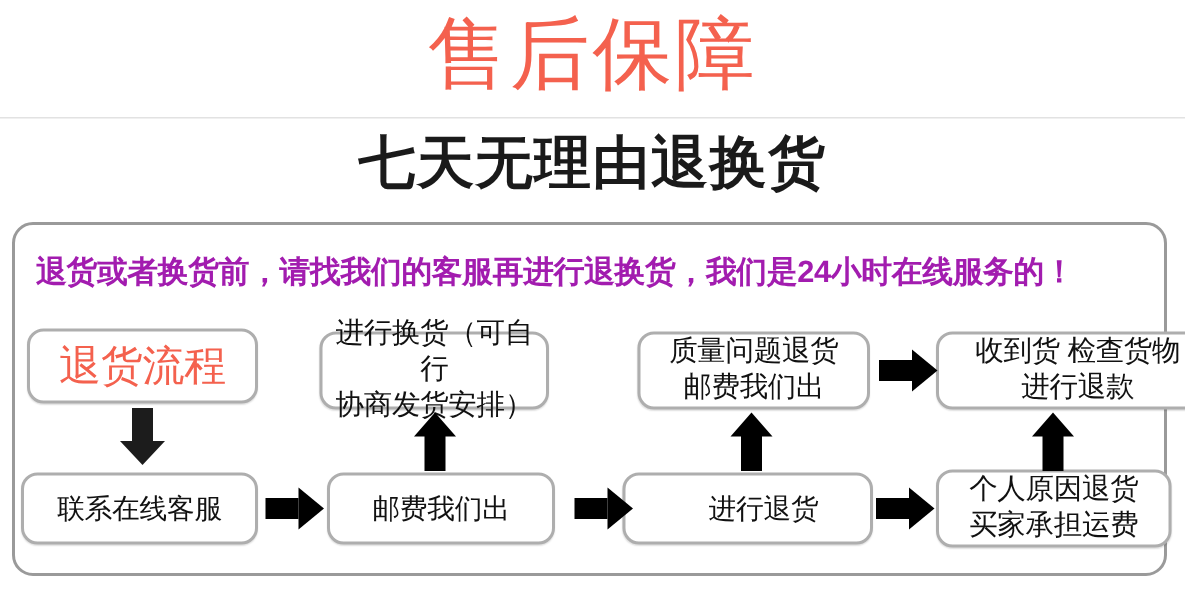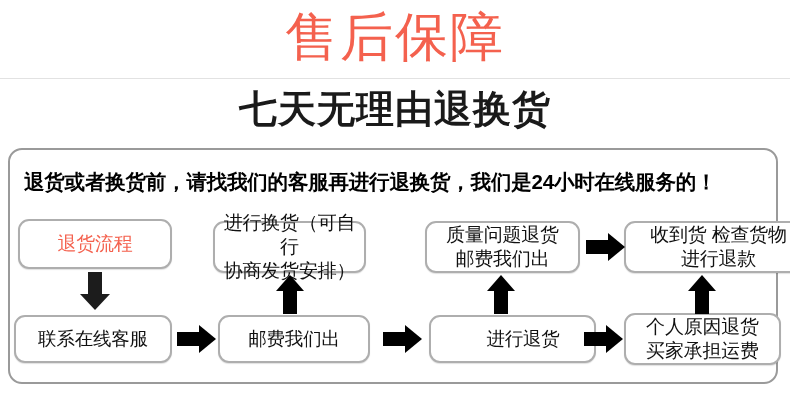--- a/index.html
+++ b/index.html
@@ -47,21 +47,21 @@
     border-radius:14px;
     box-sizing:border-box;
     background:#ffffff;
   }
   .notice{
     position:absolute;
     left:24px;top:168px;
     width:744px;
     font-size:20.5px;
     line-height:28px;
-    color:#000000;
+    color:#a21caf;
     font-weight:700;
     white-space:nowrap;
     letter-spacing:-0.2px;
   }
 
   
   .box{
     position:absolute;
     box-sizing:border-box;
     border:2px solid #aeaeae;
@@ -71,21 +71,21 @@
     align-items:center;
     justify-content:center;
     text-align:center;
     color:#111111;
     font-size:18.5px;
     line-height:24px;
     letter-spacing:-0.2px;
     white-space:pre-line;
     box-shadow:0 1px 1px rgba(0,0,0,0.12);
   }
-  .box.red{color:#f4614e;font-size:19px;}
+  .box.red{color:#f4614e;font-size:28px;}
   .box.big{font-size:19px;}
 
   
   .arrow-r{
     position:absolute;
     width:0;height:0;
   }
   .arrow-r .shaft{
     position:absolute;
     background:#000;
@@ -146,21 +146,21 @@
   <div class="box big" style="left:425px;top:221px;width:155px;height:52px;font-family:Liberation Serif, serif;">质量问题退货
 邮费我们出</div>
 
   <div class="box big" style="left:624px;top:221px;width:189px;height:52px;">收到货 检查货物
 进行退款</div>
 
   <div class="box" style="left:14px;top:315px;width:158px;height:48px;">联系在线客服</div>
 
   <div class="box" style="left:218px;top:315px;width:152px;height:48px;">邮费我们出</div>
 
-  <div class="box" style="left:429px;top:315px;width:167px;height:48px;padding-left:21px;">进行退货</div>
+  <div class="box" style="left:415px;top:315px;width:167px;height:48px;padding-left:21px;">进行退货</div>
 
   <div class="box big" style="left:624px;top:313px;width:157px;height:52px;">个人原因退货
 买家承担运费</div>
 
   <div class="arrow-d" style="left:80px;top:272px;width:30px;height:38px;">
     <div class="shaft"></div>
       <div class="head"></div>
   </div>
 
   <div class="arrow-u" style="left:276px;top:275px;width:28px;height:39px;">

